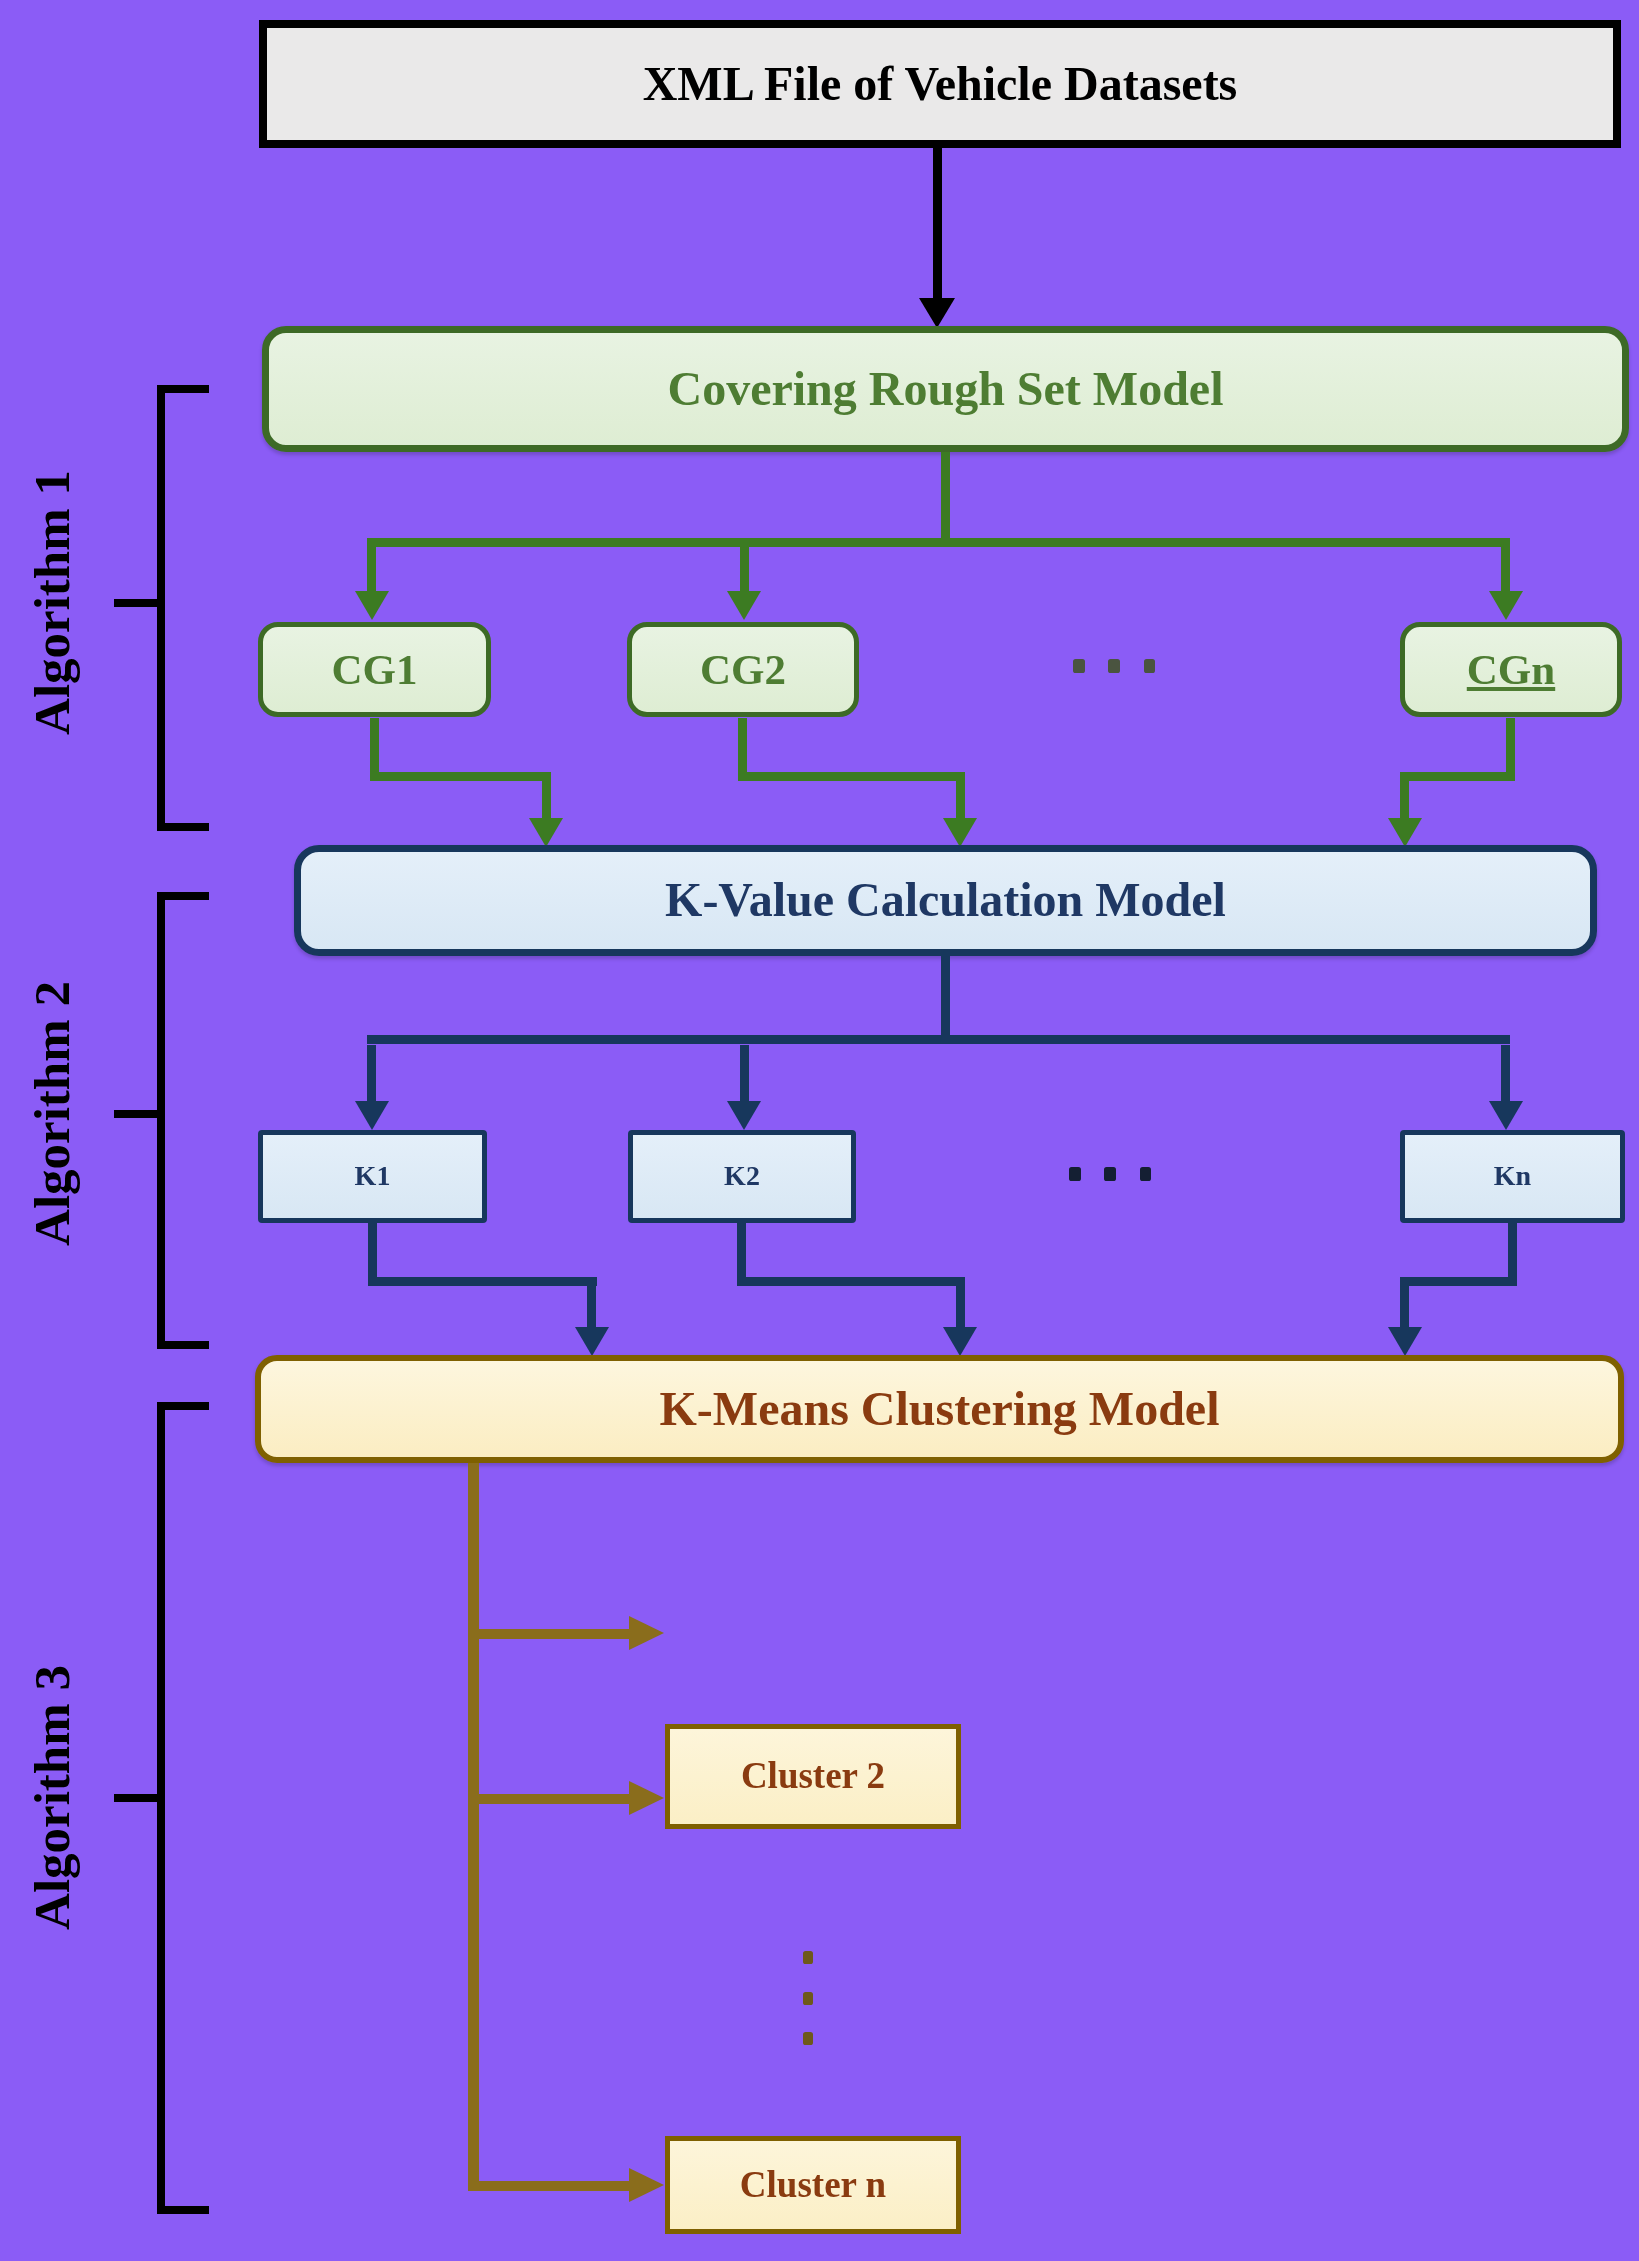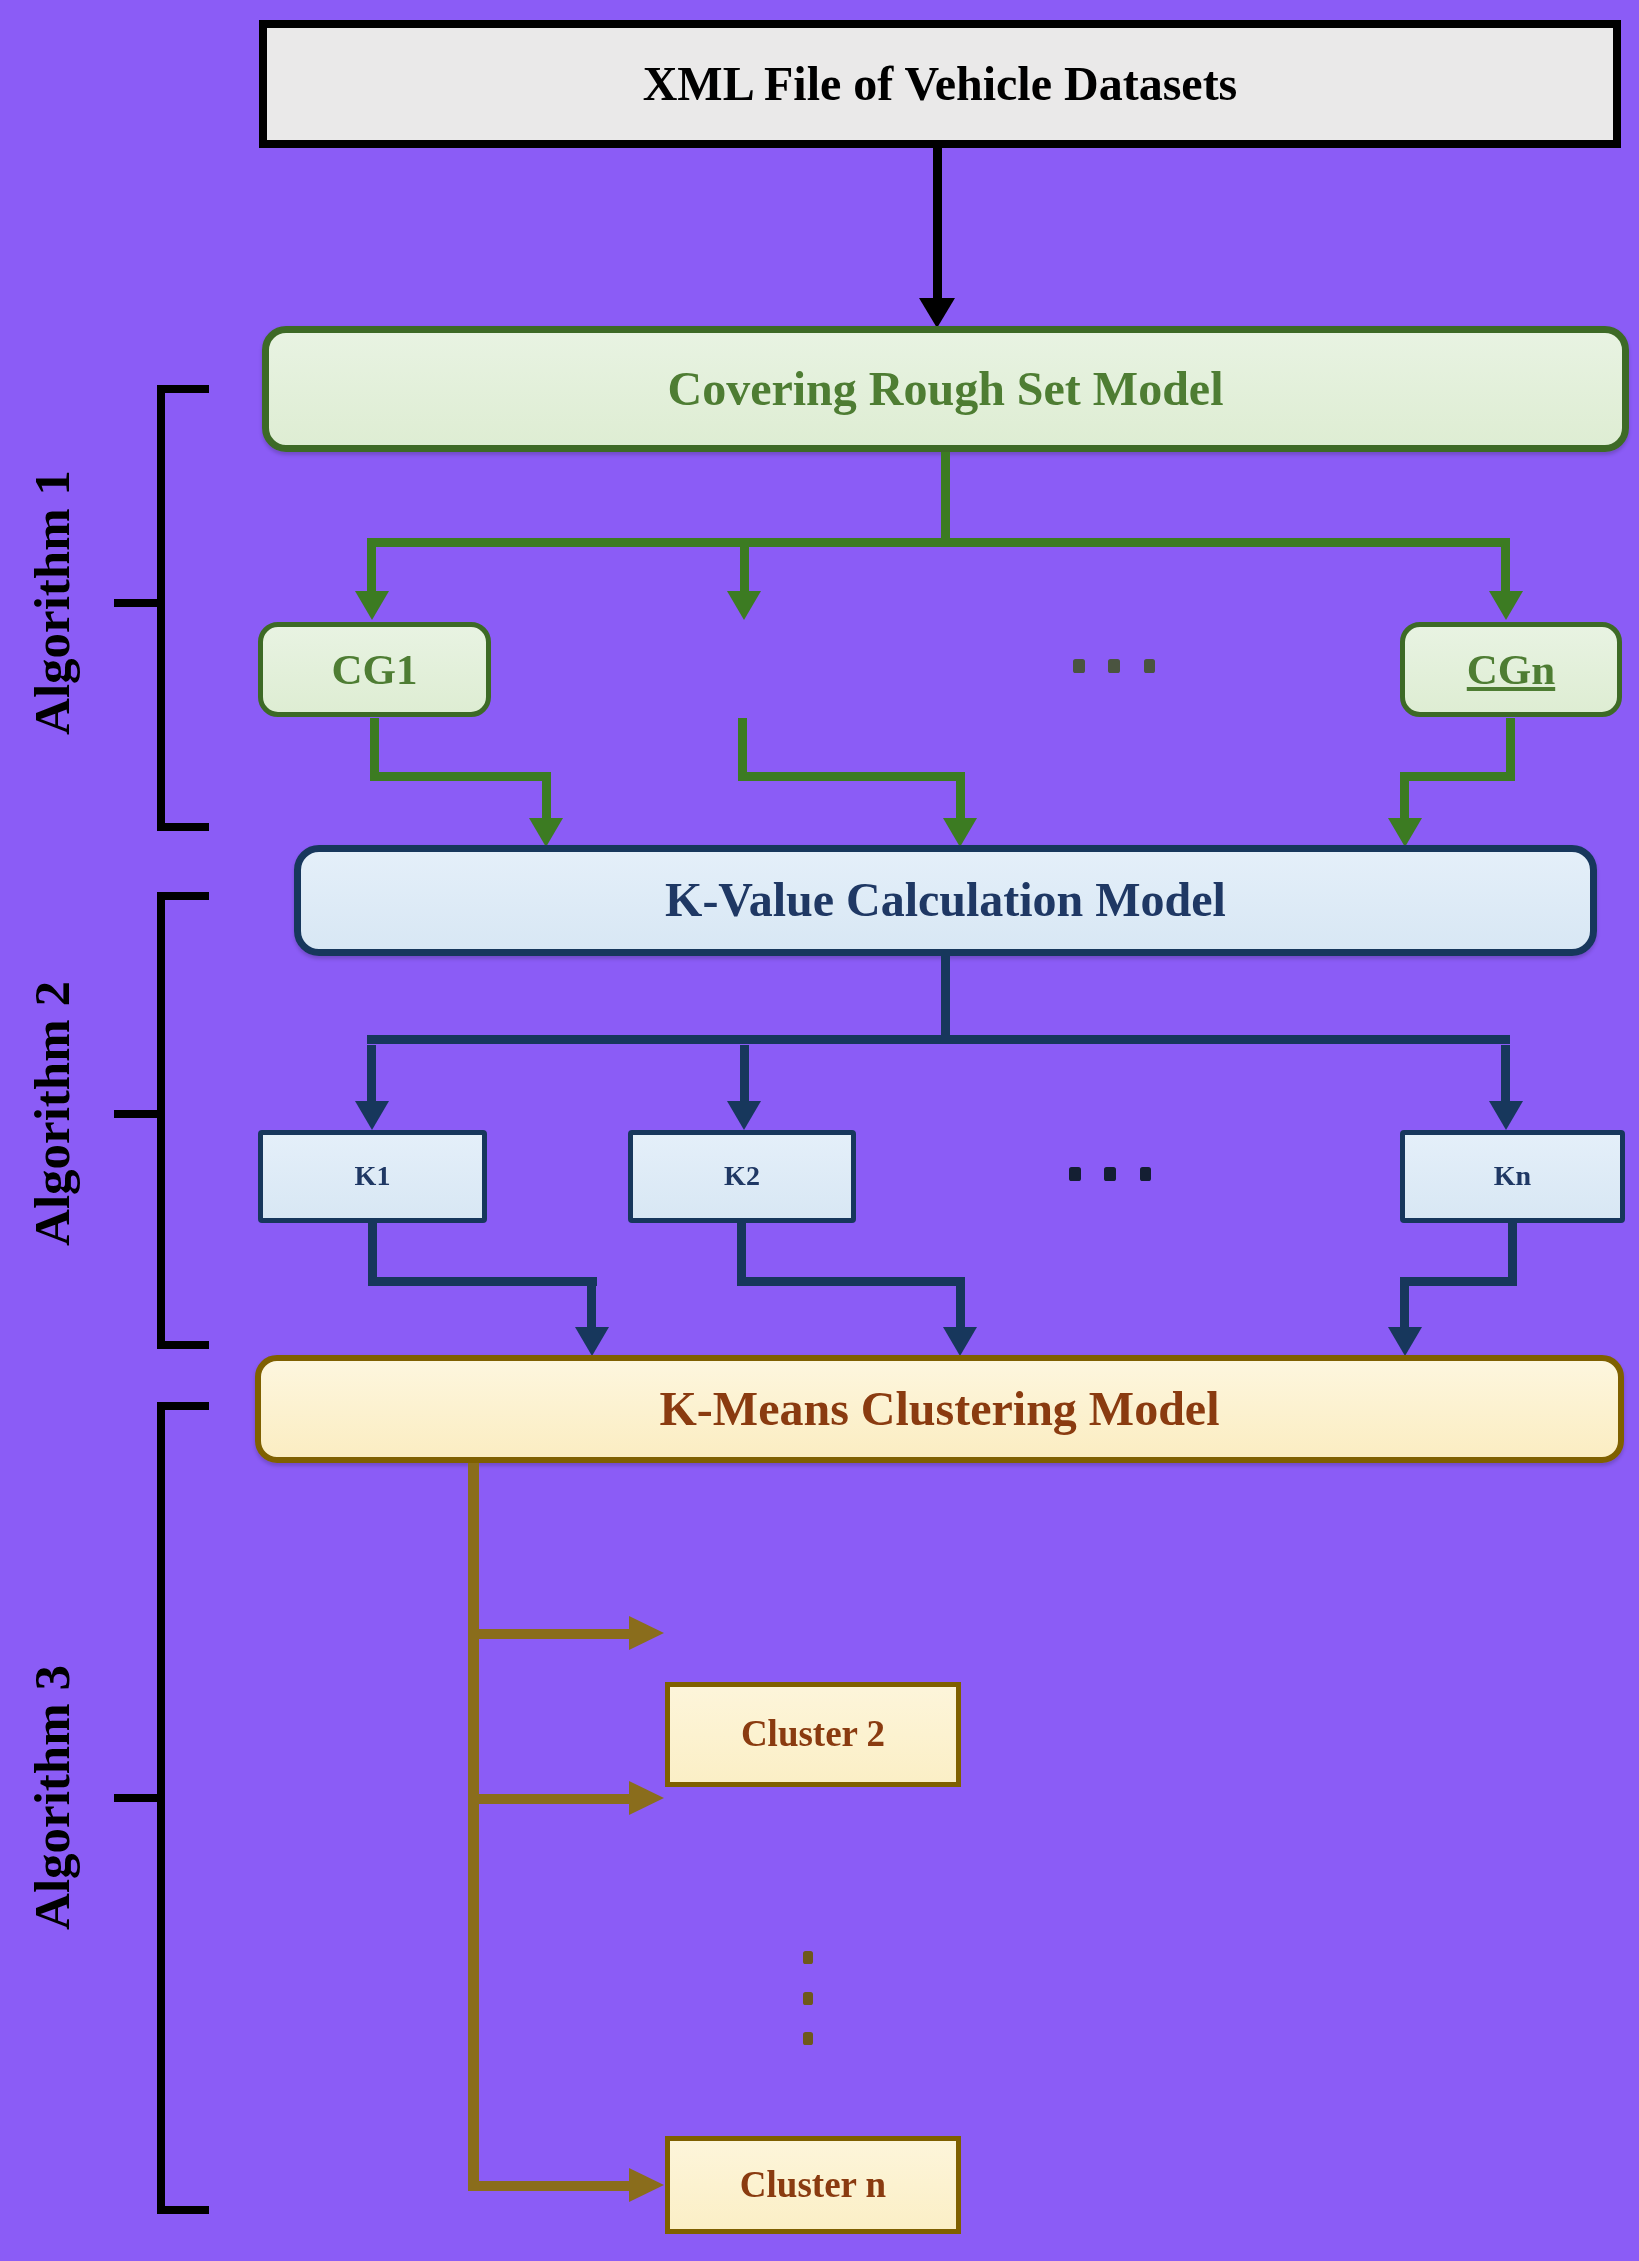--- a/index.html
+++ b/index.html
@@ -127,20 +127,23 @@
   <div class="ln c-green" style="left:367px;top:547px;width:9.2px;height:44px;"></div>
   <div class="ah-down c-green" style="left:355px;top:591px;"></div>
   <div class="ln c-green" style="left:740px;top:547px;width:9.2px;height:44px;"></div>
   <div class="ah-down c-green" style="left:727px;top:591px;"></div>
   <div class="ln c-green" style="left:1501px;top:547px;width:9.2px;height:44px;"></div>
   <div class="ah-down c-green" style="left:1489px;top:591px;"></div>
 
   <div class="node green-sub" style="left:258px;top:622px;width:233px;height:95px;">
     <span>CG1</span>
   </div>
+  <div class="node green-sub" style="left:627px;top:622px;width:232px;height:95px;">
+    <span>CG2</span>
+  </div>
   <div class="hdots" style="left:1073px;top:659px;">
     <span class="dot green-dot"></span>
       <span class="dot green-dot"></span>
       <span class="dot green-dot"></span>
   </div>
   <div class="node green-sub" style="left:1400px;top:622px;width:222px;height:95px;text-decoration:underline;">
     <span>CGn</span>
   </div>
 
   <div class="ln c-green" style="left:370px;top:718px;width:9.2px;height:63px;"></div>
@@ -206,21 +209,21 @@
   </div>
 
   <div class="ln c-gold" style="left:468px;top:1463px;width:10.5px;height:727px;"></div>
   <div class="ln c-gold" style="left:468px;top:1629px;width:162px;height:9.8px;"></div>
   <div class="ah-right c-gold" style="left:629px;top:1616px;"></div>
   <div class="ln c-gold" style="left:468px;top:1794px;width:162px;height:9.8px;"></div>
   <div class="ah-right c-gold" style="left:629px;top:1781px;"></div>
   <div class="ln c-gold" style="left:468px;top:2181px;width:162px;height:9.8px;"></div>
   <div class="ah-right c-gold" style="left:629px;top:2168px;"></div>
 
-  <div class="node gold-sub" style="left:665px;top:1682px;width:296px;height:105px;">
+  <div class="node gold-sub" style="left:665px;top:1724px;width:296px;height:105px;">
     <span>Cluster 2</span>
   </div>
   <div class="vdots" style="left:803px;top:1951px;">
     <span class="dot gold-dot"></span>
       <span class="dot gold-dot"></span>
       <span class="dot gold-dot"></span>
   </div>
   <div class="node gold-sub" style="left:665px;top:2136px;width:296px;height:98px;">
     <span>Cluster n</span>
   </div>

